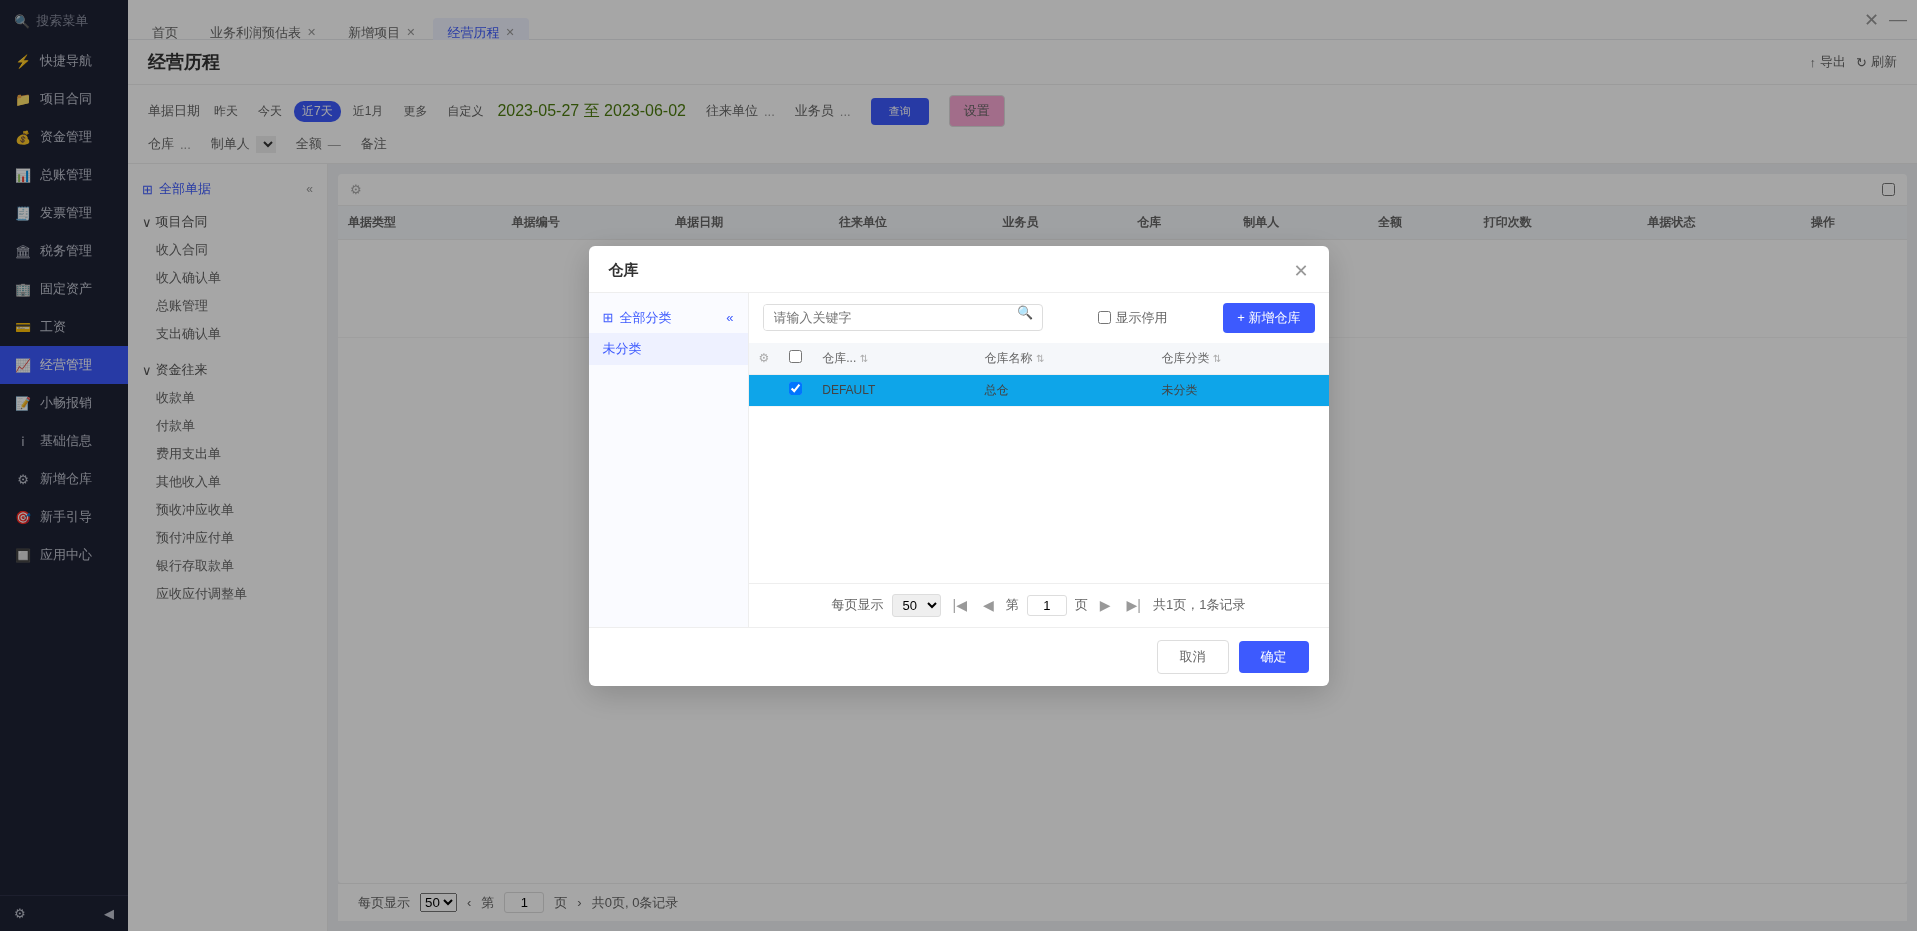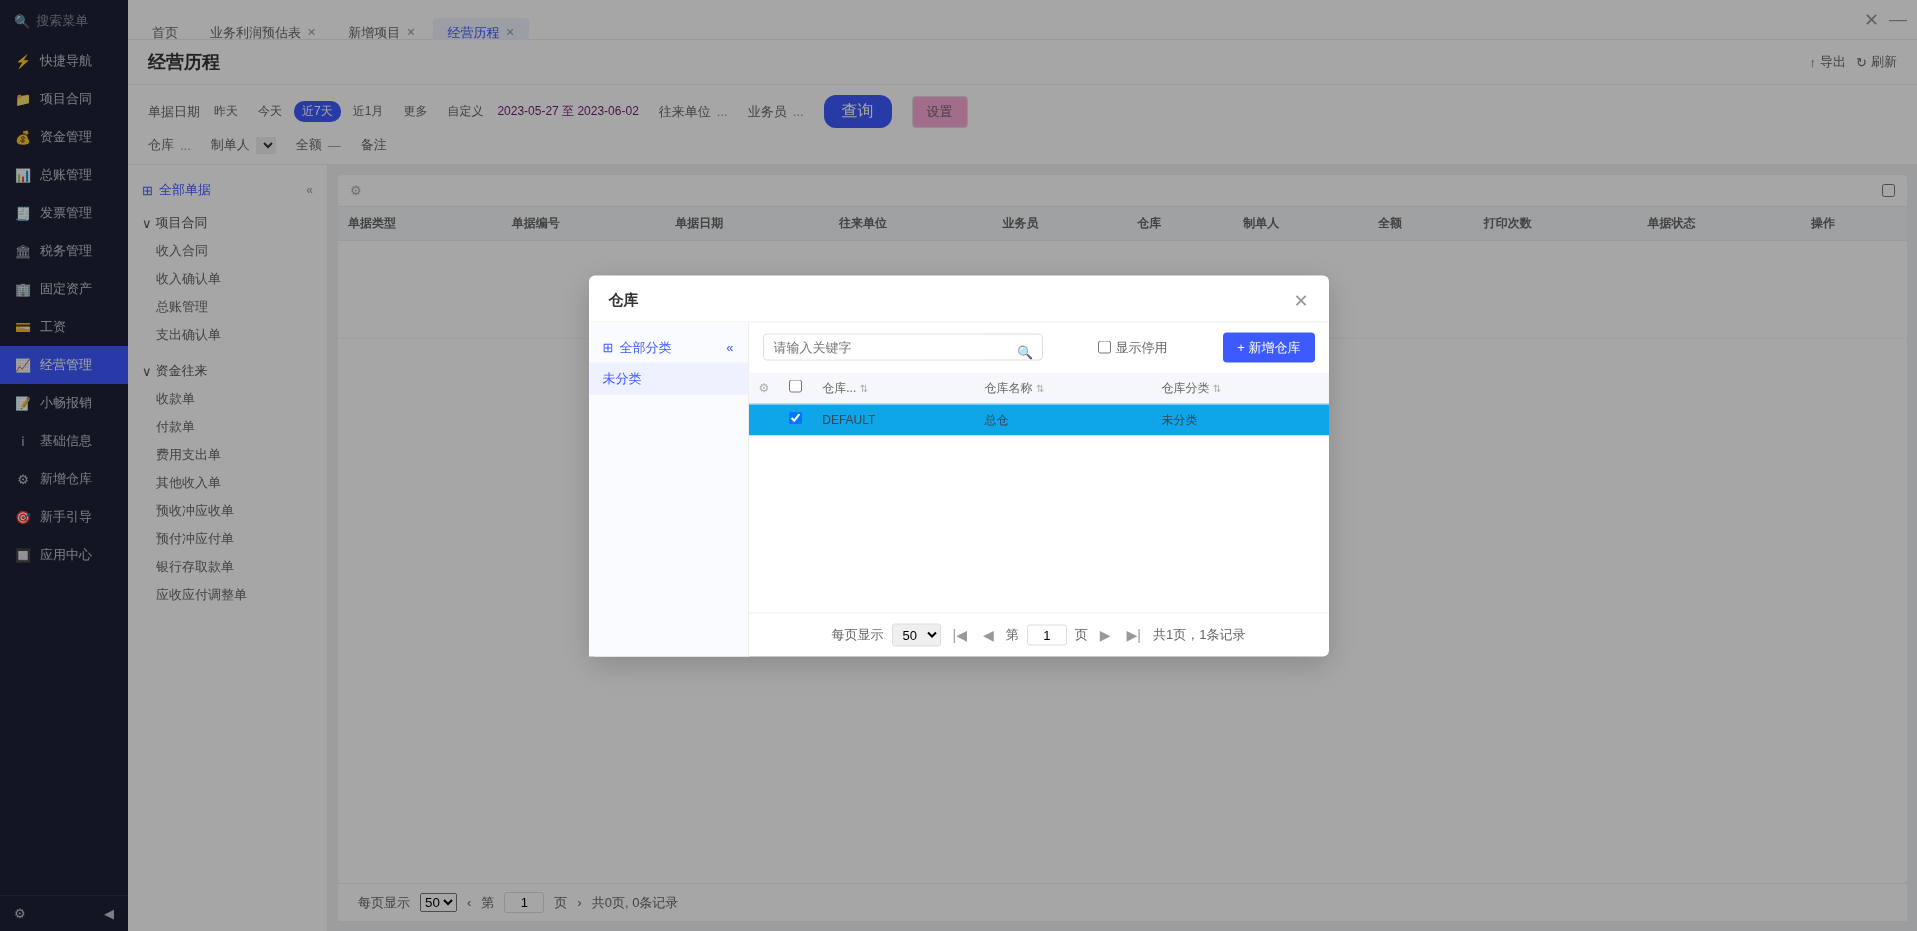--- a/index.html
+++ b/index.html
@@ -63,26 +63,26 @@
       display: flex; flex-direction: column; gap: 8px;
     }
     .filter-row { display: flex; align-items: center; gap: 20px; flex-wrap: wrap; }
     .filter-label { color: #666; font-size: 13px; white-space: nowrap; }
     .filter-date-btns { display: flex; gap: 4px; align-items: center; }
     .date-btn {
       padding: 2px 8px; border-radius: 3px; font-size: 12px; cursor: pointer;
       color: #666; background: transparent; border: none;
     }
     .date-btn.active { background: #3d5afe; color: #fff; border-radius: 10px; }
-    .date-range { font-size: 12px; color: #701a75; }
+    .date-range { font-size: 16px; color: #4d7c0f; }
     .filter-input-group { display: flex; align-items: center; gap: 6px; }
     .filter-dots { color: #999; cursor: pointer; }
     .query-btn {
-      background: #3d5afe; color: #fff; border: none; border-radius: 12px;
-      padding: 6px 18px; cursor: pointer; font-size: 16px;
+      background: #3d5afe; color: #fff; border: none; border-radius: 4px;
+      padding: 6px 18px; cursor: pointer; font-size: 11px;
     }
     .setting-btn {
       background: #f9a8d4; color: #666; border: 1px solid #ddd; border-radius: 4px;
       padding: 6px 14px; cursor: pointer; font-size: 13px;
     }
     .filter-row-2 { display: flex; align-items: center; gap: 20px; }
     .filter-select {
       border: none; font-size: 13px; color: #333; outline: none; cursor: pointer;
     }
 
@@ -167,21 +167,21 @@
     }
     .modal-cat-item.active { background: #eef1ff; color: #3d5afe; }
 
     
     .modal-right { flex: 1; display: flex; flex-direction: column; min-height: 0; }
     .modal-toolbar {
       display: flex; align-items: center; justify-content: space-between;
       padding: 10px 14px; gap: 10px;
     }
     .modal-search {
-      display: flex; align-items: flex-end; border: 1px solid #ddd; border-radius: 4px;
+      display: flex; align-items: flex-start; border: 1px solid #ddd; border-radius: 4px;
       overflow: hidden; flex: 1; max-width: 280px; gap: 24px;
     }
     .modal-search input {
       border: none; outline: none; padding: 5px 10px; font-size: 13px; flex: 1;
     }
     .modal-search-icon { padding: 0 8px; color: #999; }
     .modal-show-disabled { display: flex; align-items: center; gap: 4px; font-size: 13px; color: #666; }
     .modal-add-btn {
       background: #3d5afe; color: #fff; border: none; border-radius: 4px;
       padding: 6px 14px; cursor: pointer; font-size: 13px; white-space: nowrap;
@@ -562,13 +562,17 @@
         <span class="pag-btn">◀</span>
         <span>第</span>
         <input type="text" value="1" style="width: 40px; text-align: center; border: 1px solid rgb(221, 221, 221); border-radius: 3px; padding: 2px 4px; font-size: 13px;">
         <span>页</span>
         <span class="pag-btn">▶</span>
         <span class="pag-btn">▶|</span>
         <span>共1页，1条记录</span>
       </div>
     </div>
   </div>
+  <div class="modal-footer">
+    <button class="btn-cancel">取消</button>
+    <button class="btn-confirm">确定</button>
+  </div>
 </div>
 
 </body></html>

